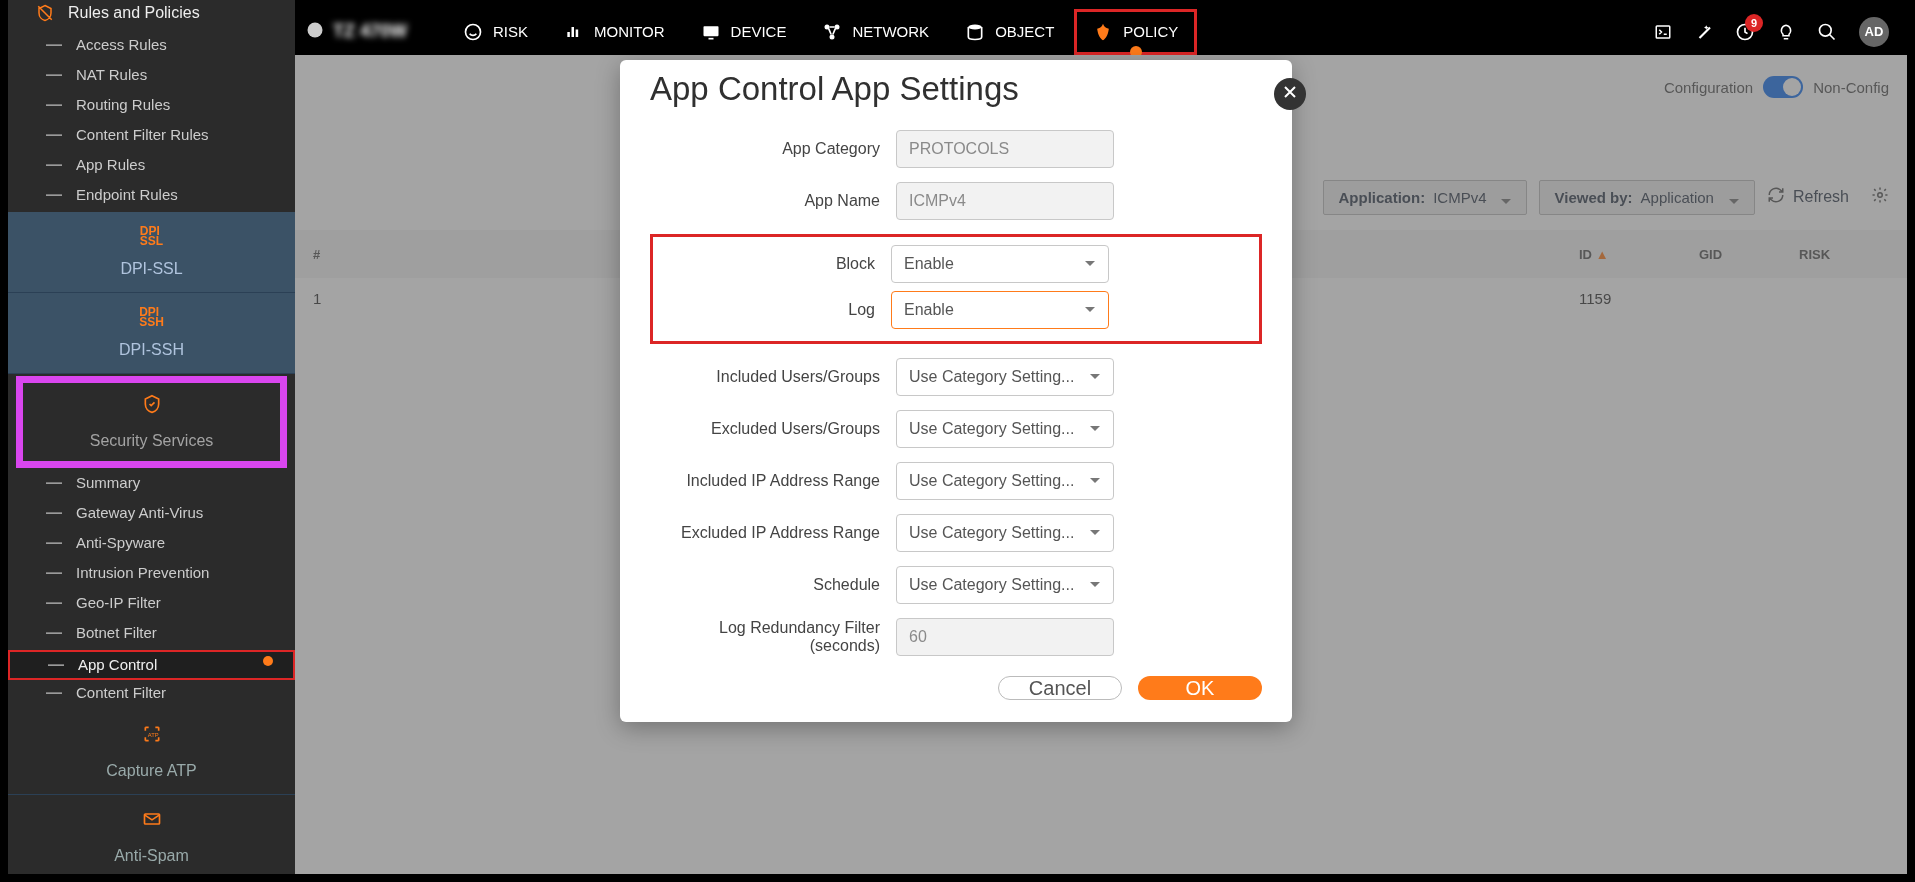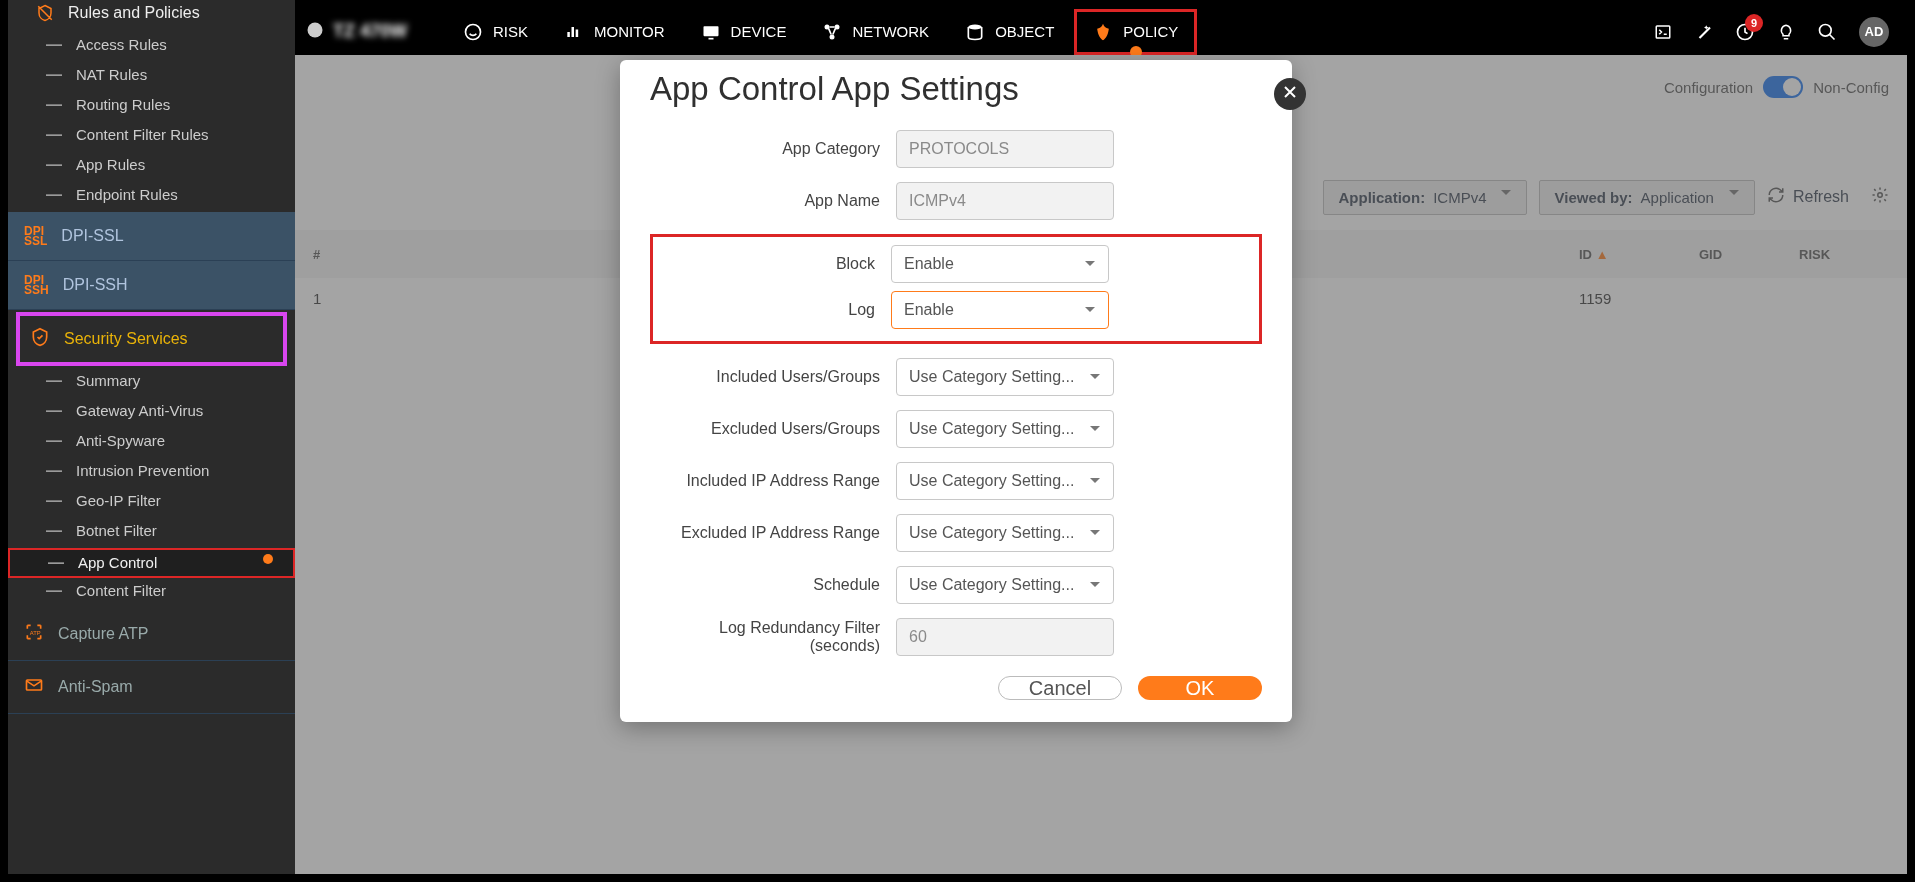--- a/index.html
+++ b/index.html
@@ -37,36 +37,36 @@
     position:absolute; top:0; left:8px; width:287px; bottom:8px;
     background:#2b2b2b;
     overflow-y:auto;
   }
   .side-top-item { display:flex; gap:14px; padding:4px 14px; color:#ddd; font-size:16px; height:32px; cursor:pointer;}
   .side-top-item .tick{color:#9a9a9a;font-size:16px;font-weight:600;}
   .side-top-item.parent{color:#eee;font-weight:500;padding-left:28px;}
   .side-top-item.sub{padding-left:38px;font-size:15px;color:#ccc;height:30px;}
   .side-top-item.sub.active{background:#1f1f1f;color:#f0f0f0;border:2px solid #dc2626;}
   .current-dot{width:10px;height:10px;border-radius:50%;background:#ff7b1a;margin-left:auto;margin-right:6px;}
-  .side-section{display:flex;align-items:center;gap:14px;padding:14px 16px;color:#b0c4de;background:#3b5266;font-size:16px;cursor:pointer;border-bottom:1px solid #2b4055;}
+  .side-section{display:flex;align-items:center;gap:14px;padding:14px 16px;color:#b0c4de;background:#3b5266;font-size:16px;cursor:pointer;border-bottom:1px solid #2b4055;flex-direction:column;}
   .side-section.dark{background:#2b2b2b;color:#9aa;}
-  .side-section.highlight{border:4px solid #d946ef;background:#2b2b2b;color:#eab308;margin:2px 8px;padding:11px 10px;}
+  .side-section.highlight{border:7px solid #d946ef;background:#2b2b2b;color:#a3a3a3;margin:2px 8px;padding:11px 10px;}
   .side-section svg,.side-section .sect-icon{color:#ff7b1a;}
   
   .main {
     position:absolute; top:55px; left:295px; right:8px; bottom:8px;
     background:#fff;
   }
   .main-overlay{position:absolute;inset:0;background:rgba(90,90,90,0.55);}
   .toolbar{position:absolute;top:8px;left:0;right:0;height:48px;display:flex;align-items:center;justify-content:flex-end;padding:0 18px;font-size:15px;color:#555;}
   .config-toggle{display:flex;align-items:center;gap:10px;}
   .switch{width:40px;height:22px;border-radius:11px;background:#1a73f0;position:relative;cursor:pointer;}
   .switch.on .knob{left:20px;} .switch .knob{position:absolute;top:2px;left:2px;width:18px;height:18px;border-radius:50%;background:#fff;transition:.2s;}
   .filters{position:absolute;top:110px;left:0;right:0;height:64px;display:flex;align-items:center;gap:12px;padding:0 18px;}
-  .filter-box{display:flex;align-items:flex-start;gap:8px;border:1px solid #bdbdbd;background:#f0f0f0;padding:8px 14px;font-size:15px;color:#374151;cursor:pointer;border-radius:2px;}
+  .filter-box{display:flex;align-items:flex-end;gap:8px;border:1px solid #bdbdbd;background:#f0f0f0;padding:8px 14px;font-size:15px;color:#374151;cursor:pointer;border-radius:2px;}
   .filter-box .caret{margin-left:6px;}
   .refresh{display:flex;align-items:center;gap:8px;font-size:16px;color:#374151;margin-left:auto;cursor:pointer;}
   .table-head{position:absolute;top:175px;left:0;right:0;height:48px;display:flex;align-items:center;padding:0 18px;font-size:13px;color:#555;font-weight:600;background:#f4f4f4;}
   .col-num{width:40px;} .col-name{flex:1;} .col-id{width:120px;} .col-gid{width:100px;} .col-risk{width:90px;}
   .table-row{position:absolute;top:223px;left:0;right:0;height:40px;display:flex;align-items:center;padding:0 18px;font-size:15px;color:#333;}
   .sort-up{color:#ff7b1a;}
   
   .modal{position:absolute;top:5px;left:325px;width:672px;background:#fff;border-radius:6px;box-shadow:0 6px 24px rgba(0,0,0,.3);padding:10px 30px 22px;z-index:50;}
   .modal h1{font-size:33px;font-weight:400;color:#303030;margin-bottom:22px;}
   .close-btn{position:absolute;top:18px;right:-14px;width:32px;height:32px;border-radius:50%;background:#333;display:flex;align-items:center;justify-content:center;cursor:pointer;}

